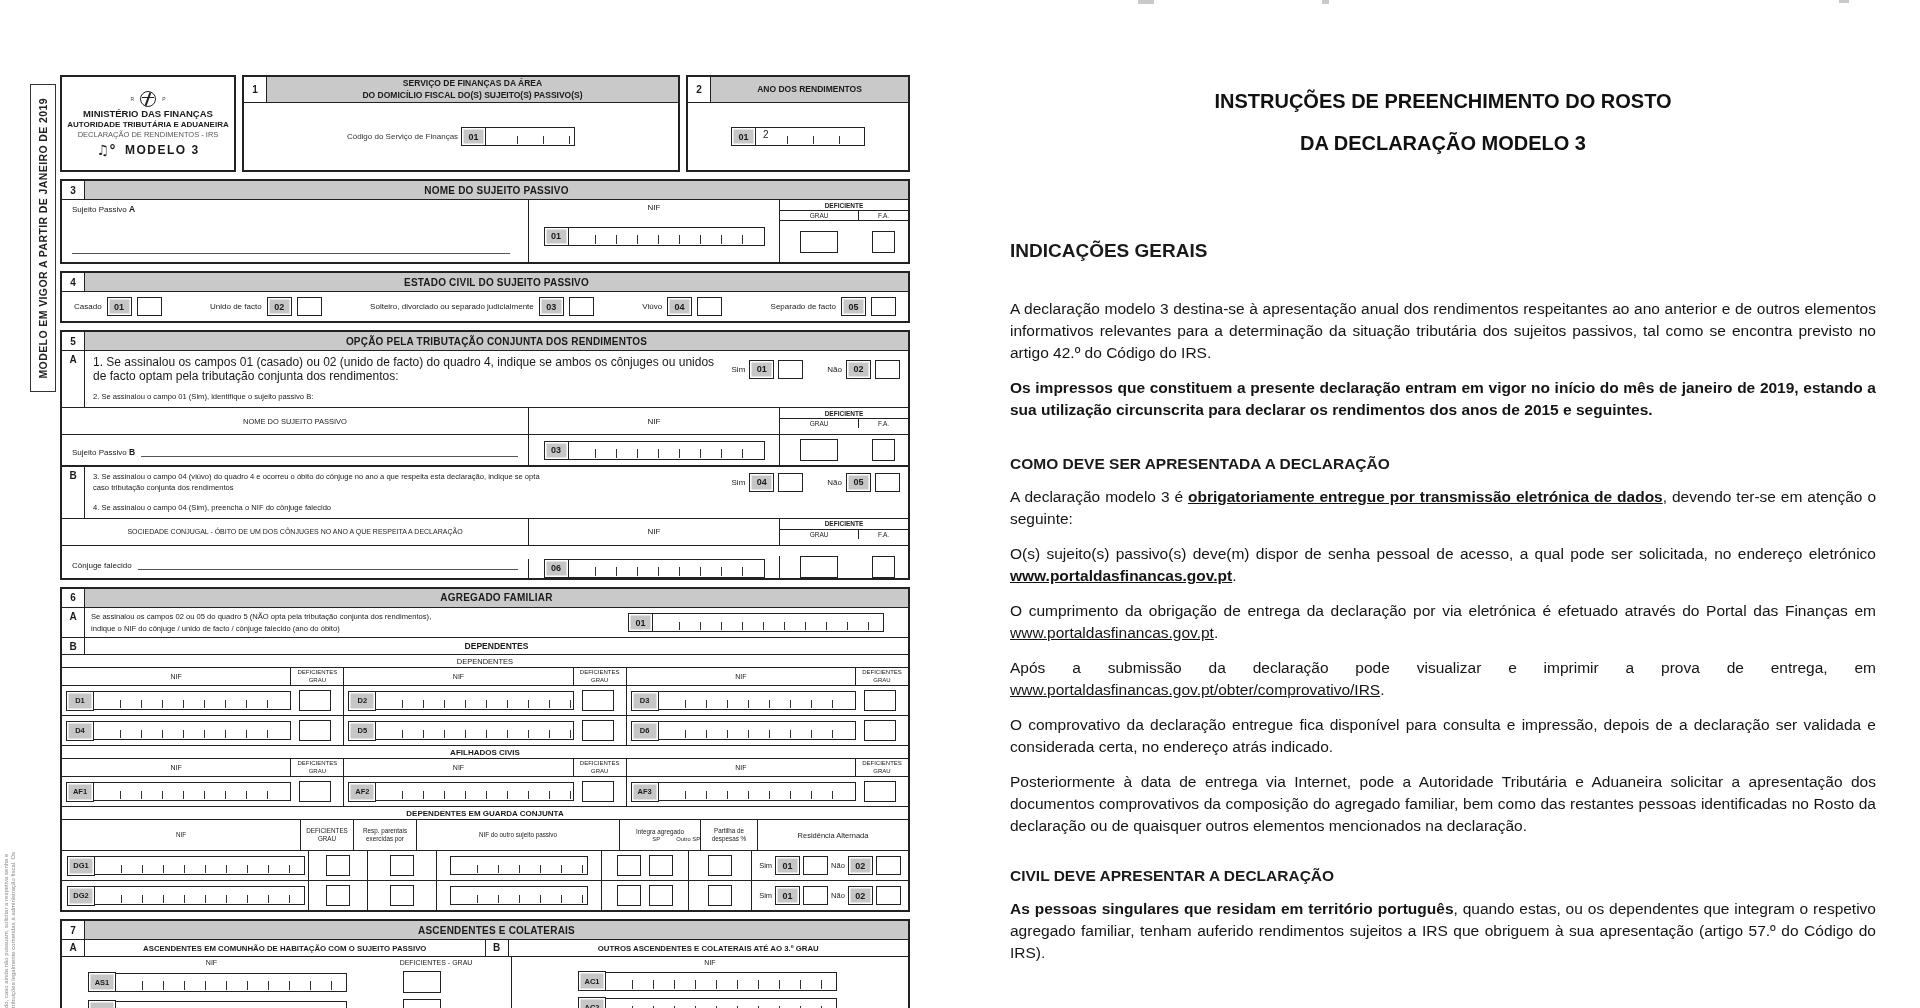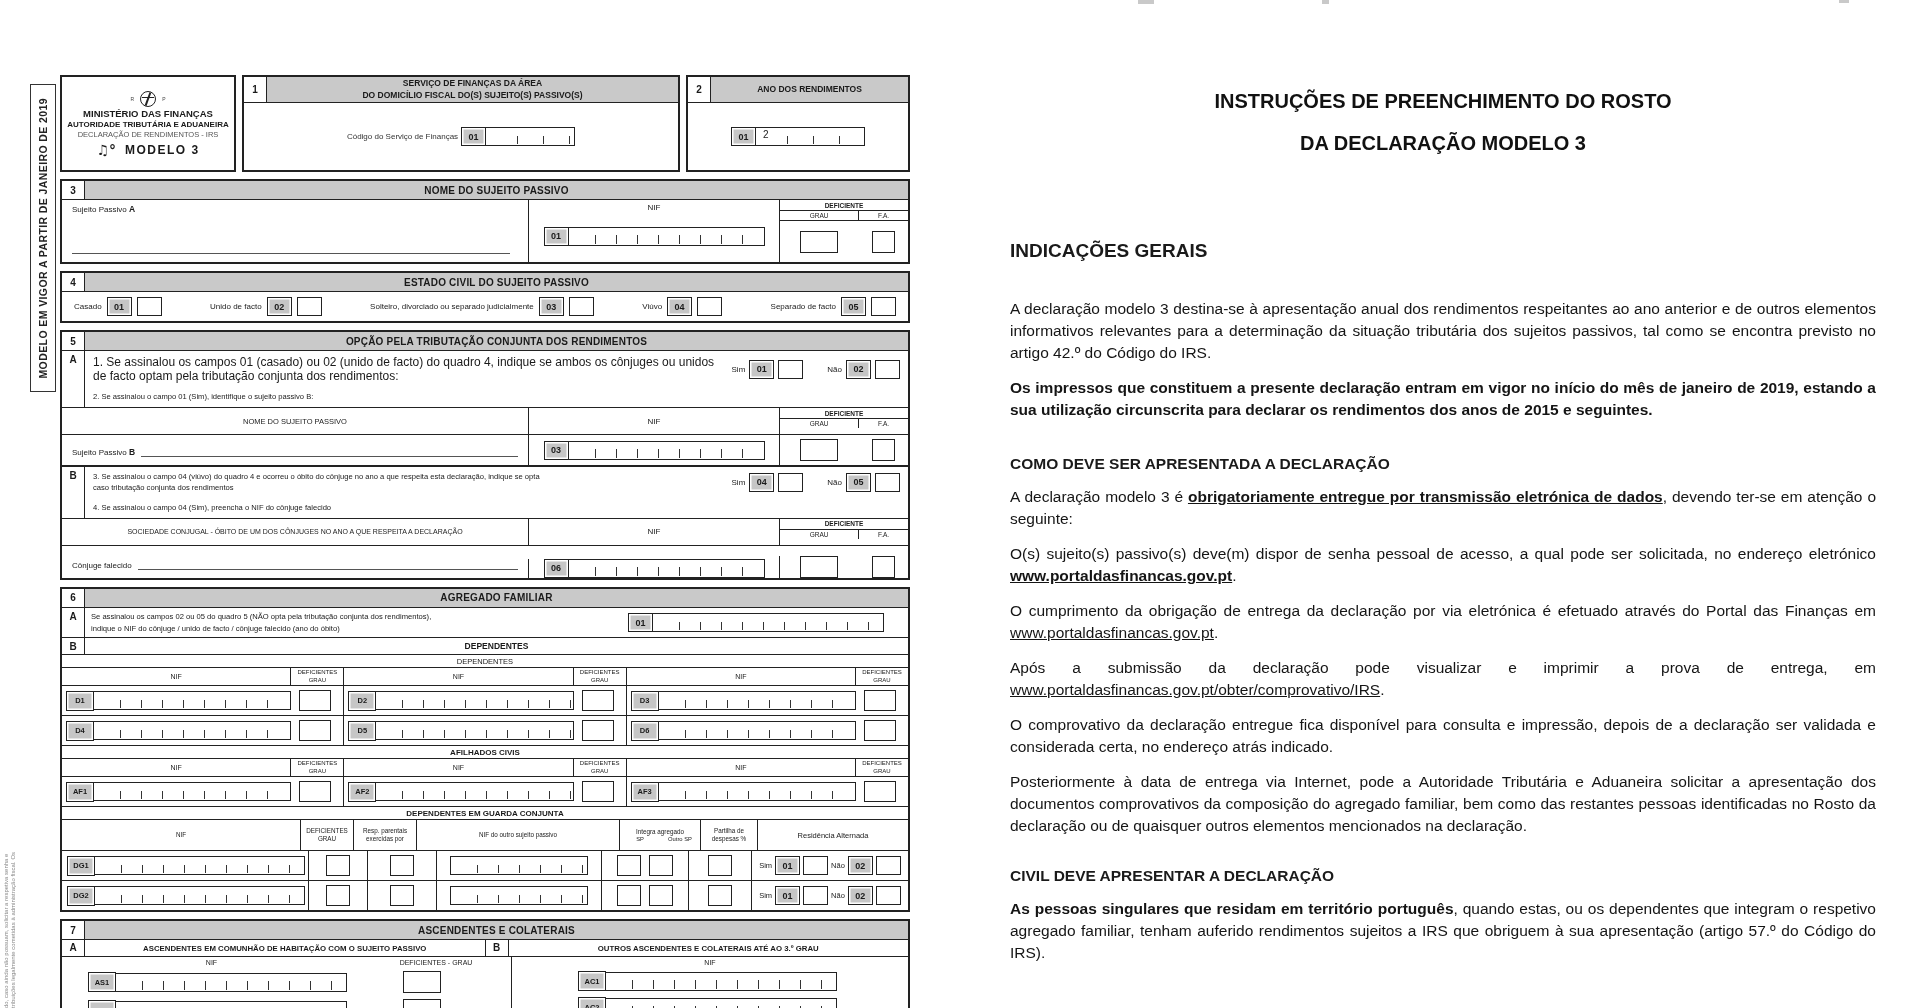--- a/index.html
+++ b/index.html
@@ -124,21 +124,21 @@
   .dh-def{width:52px;border-left:1px solid #222;font-size:6px;text-align:center;line-height:1.25;padding:1px 0;}
   .deprow{display:flex;border-bottom:1px solid #222;text-align:right;}
   .dgc{flex:1;display:flex;align-items:center;border-right:1px solid #222;padding:4px 4px;gap:0;}
   .dgc:last-child{border-right:none;}
   .dlbl{display:inline-flex;align-items:center;justify-content:center;width:26px;height:18px;
         background:#c6c6c6;border:1px solid #222;box-shadow:inset 0 0 0 1.5px #fff;font-weight:bold;font-size:7.5px;flex:none;}
   .dgc .ticks{flex:1;}
   .dgc .defslot{width:48px;display:flex;justify-content:center;flex:none;}
   .bx2{width:30px;height:19px;border:1px solid #222;background:#fff;}
 
-  .ghead{display:flex;border-bottom:1px solid #222;font-size:6.3px;text-align:center;}
+  .ghead{display:flex;border-bottom:1px solid #222;font-size:6.3px;text-align:right;}
   .ghead>div{display:flex;flex-direction:column;align-items:center;justify-content:center;line-height:1.25;}
   .gc1{width:238px;}
   .gc2{width:52px;border-left:1px solid #222;}
   .gc3{width:62px;border-left:1px solid #222;}
   .gc4{flex:1;border-left:1px solid #222;}
   .gc5{width:80px;border-left:1px solid #222;}
   .gc5 .subsp{display:flex;width:100%;}
   .gc5 .subsp span{flex:1;font-size:5.8px;}
   .gc6{width:56px;border-left:1px solid #222;}
   .gc7{width:150px;border-left:1px solid #222;}

